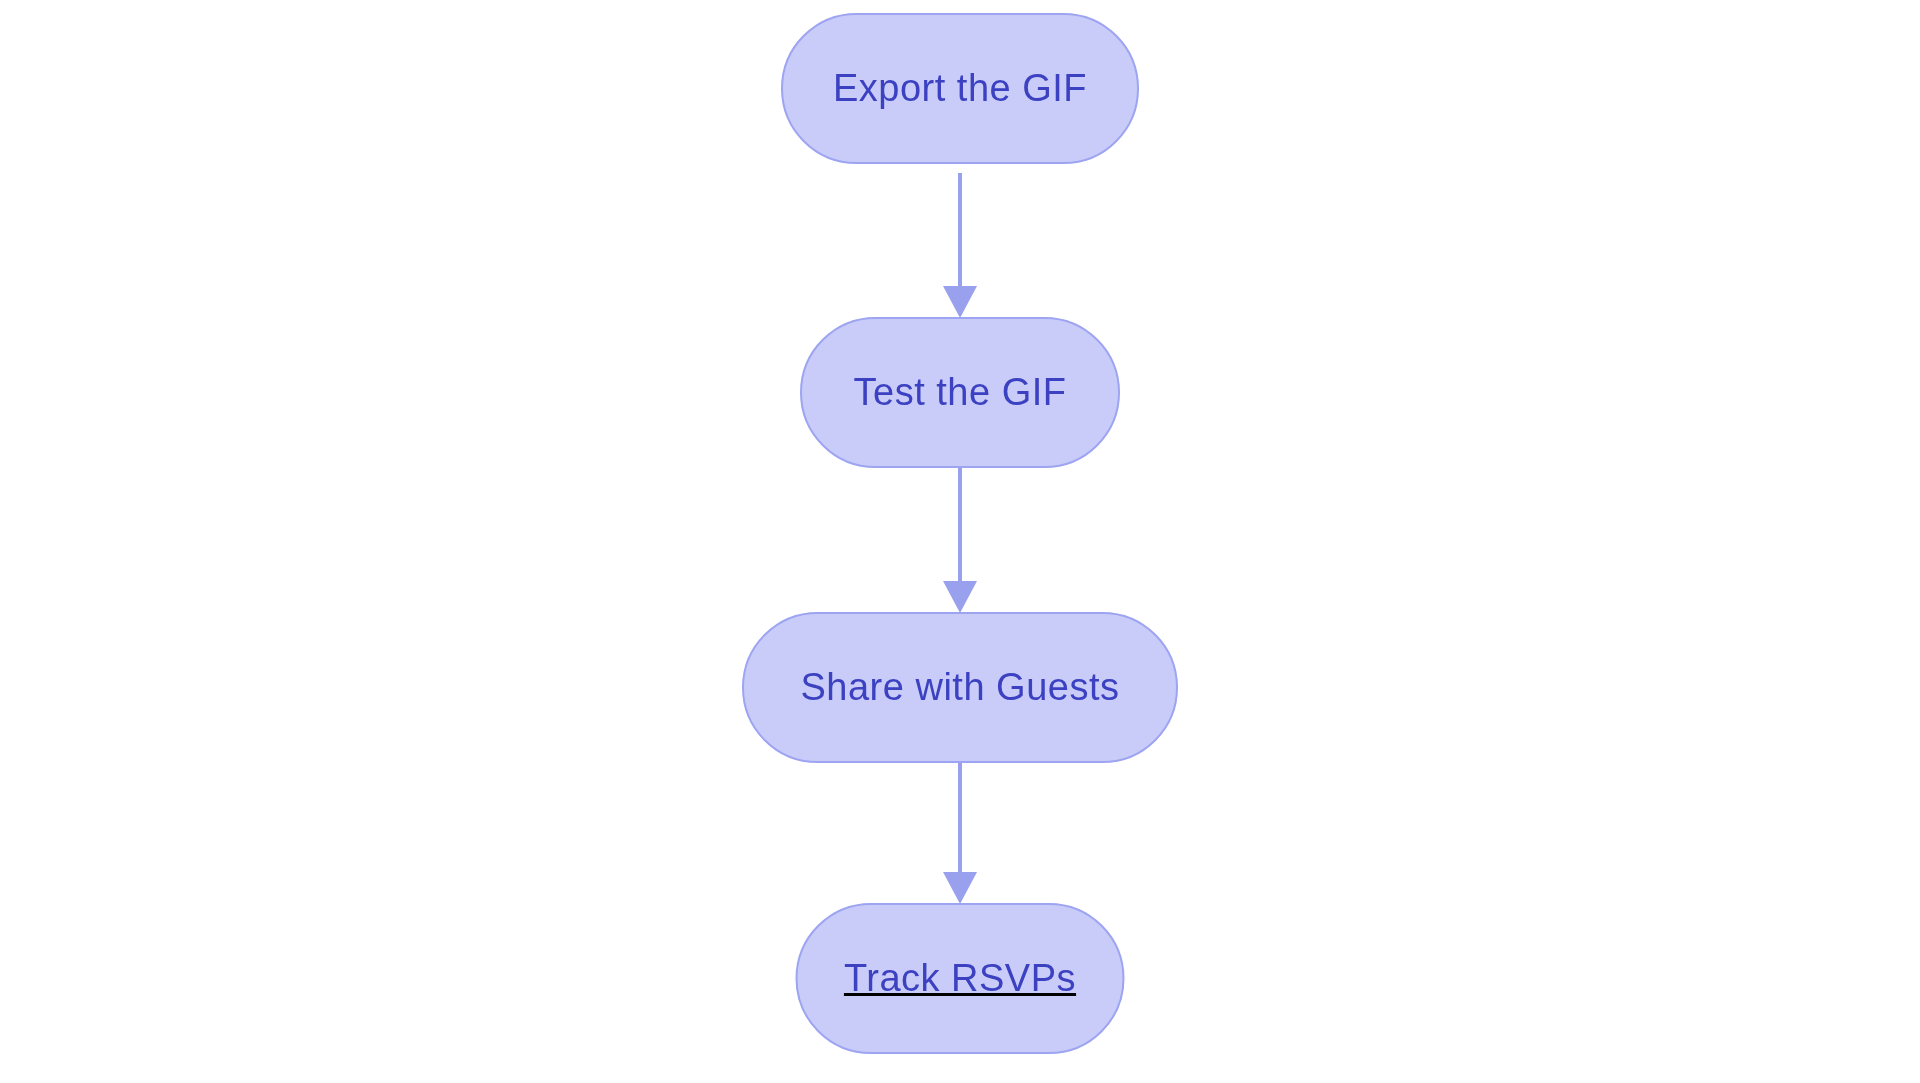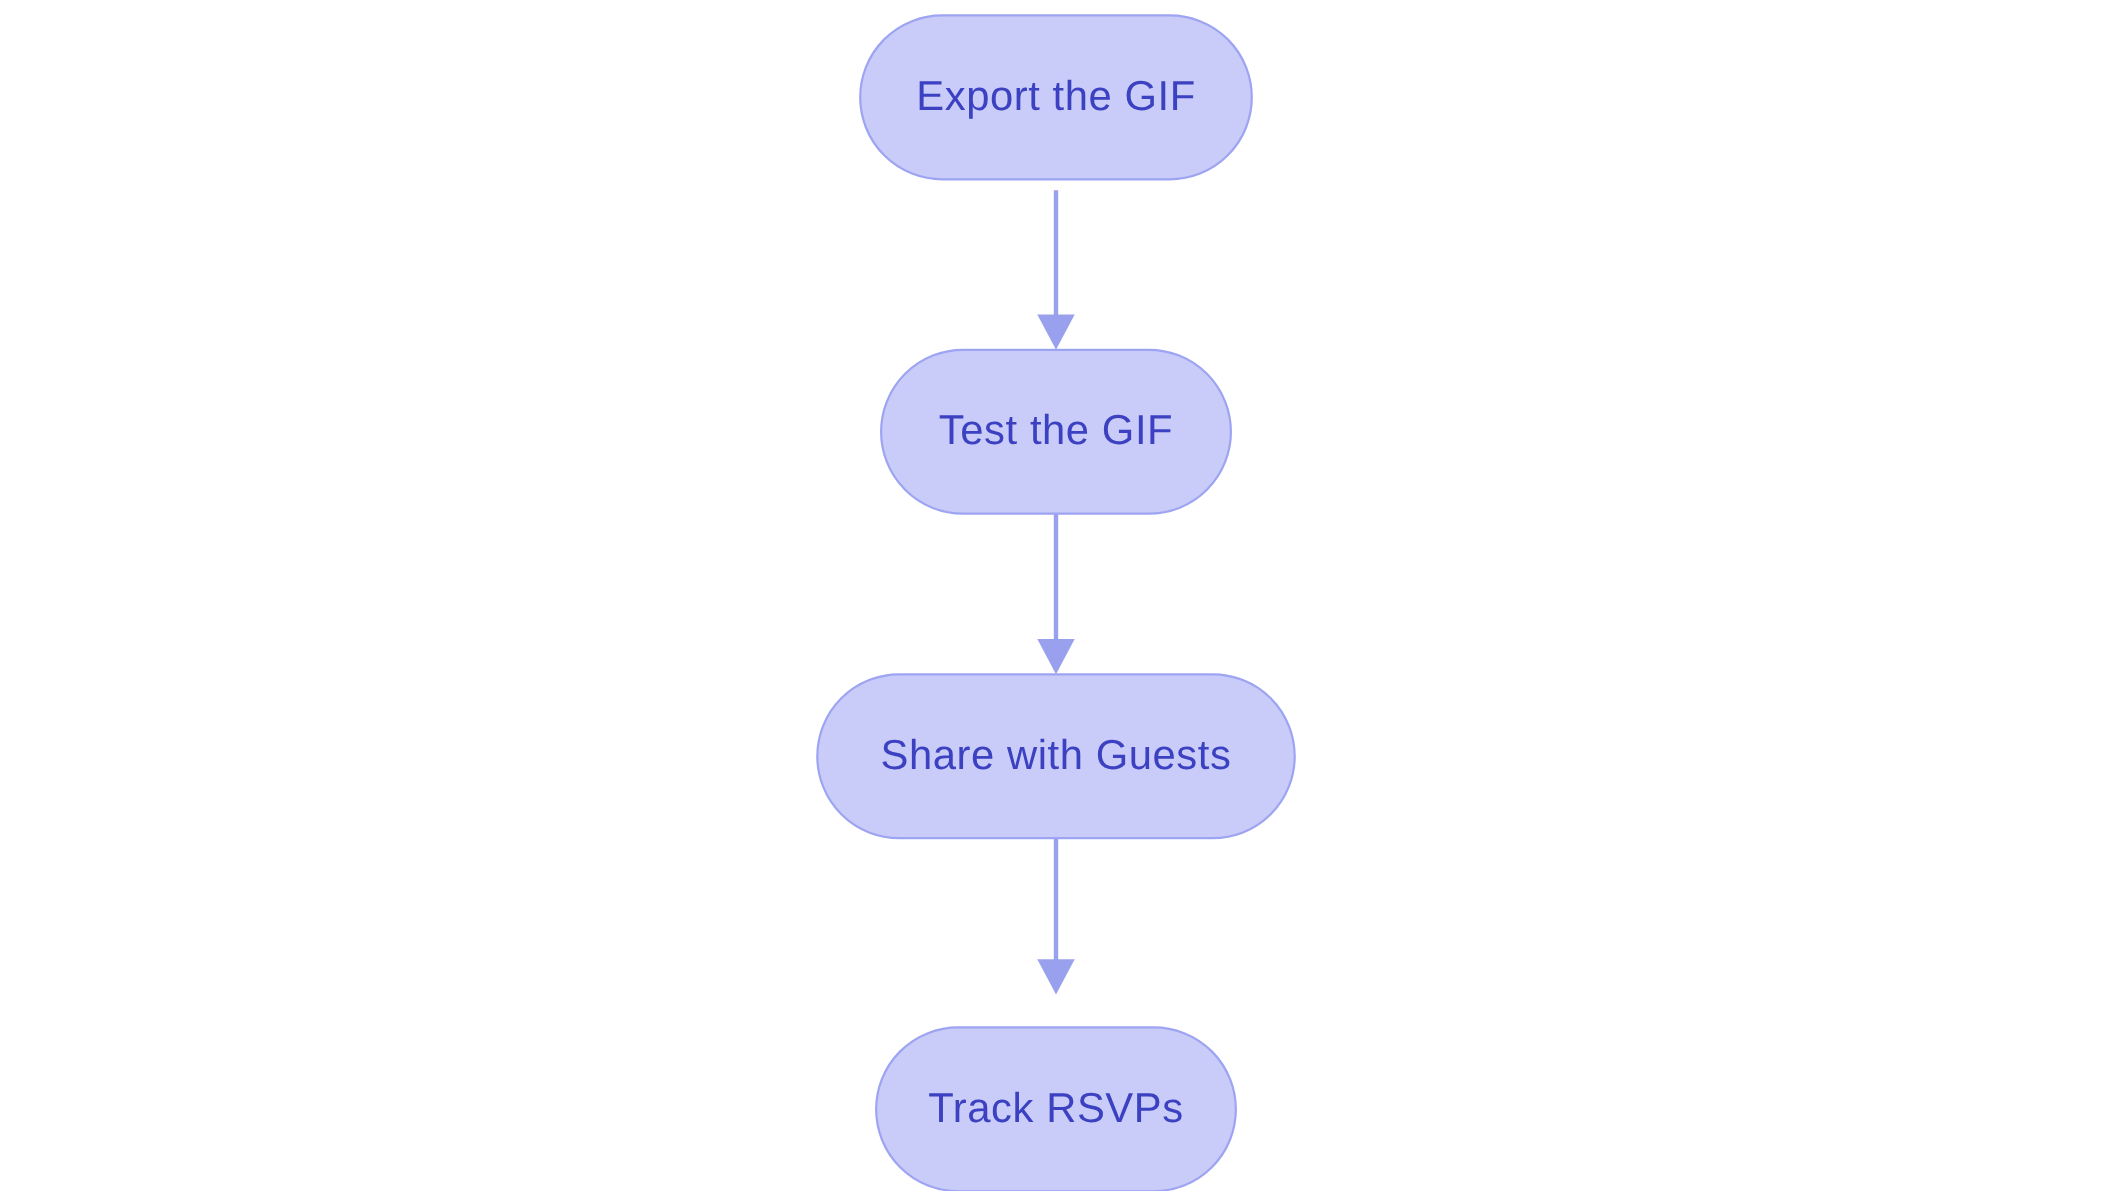--- a/index.html
+++ b/index.html
@@ -39,21 +39,21 @@
   .node-label {
     color: var(--node-text, #3b41c1);
     font-size: 38px;
     font-weight: 500;
     letter-spacing: 0.5px;
     white-space: nowrap;
   }
   .n0 { top: 13px;  width: 358px; }
   .n1 { top: 317px; width: 320px; align-items: center; }
   .n2 { top: 612px; width: 436px; }
-  .n3 { top: 933px; width: 329px; }
+  .n3 { top: 903px; width: 329px; text-decoration: underline; }
 </style>
 </head>
 <body>
 
 <div class="canvas">
   <svg id="edge-layer" width="1920" height="1083" viewBox="0 0 1920 1083">
       <line x1="960" y1="173" x2="960" y2="291" stroke="#99a1ee" stroke-width="4"></line>
       <polygon points="943,286 977,286 960,318" fill="#99a1ee"></polygon>
       <line x1="960" y1="467" x2="960" y2="586" stroke="#99a1ee" stroke-width="4"></line>
       <polygon points="943,581 977,581 960,613" fill="#99a1ee"></polygon>

